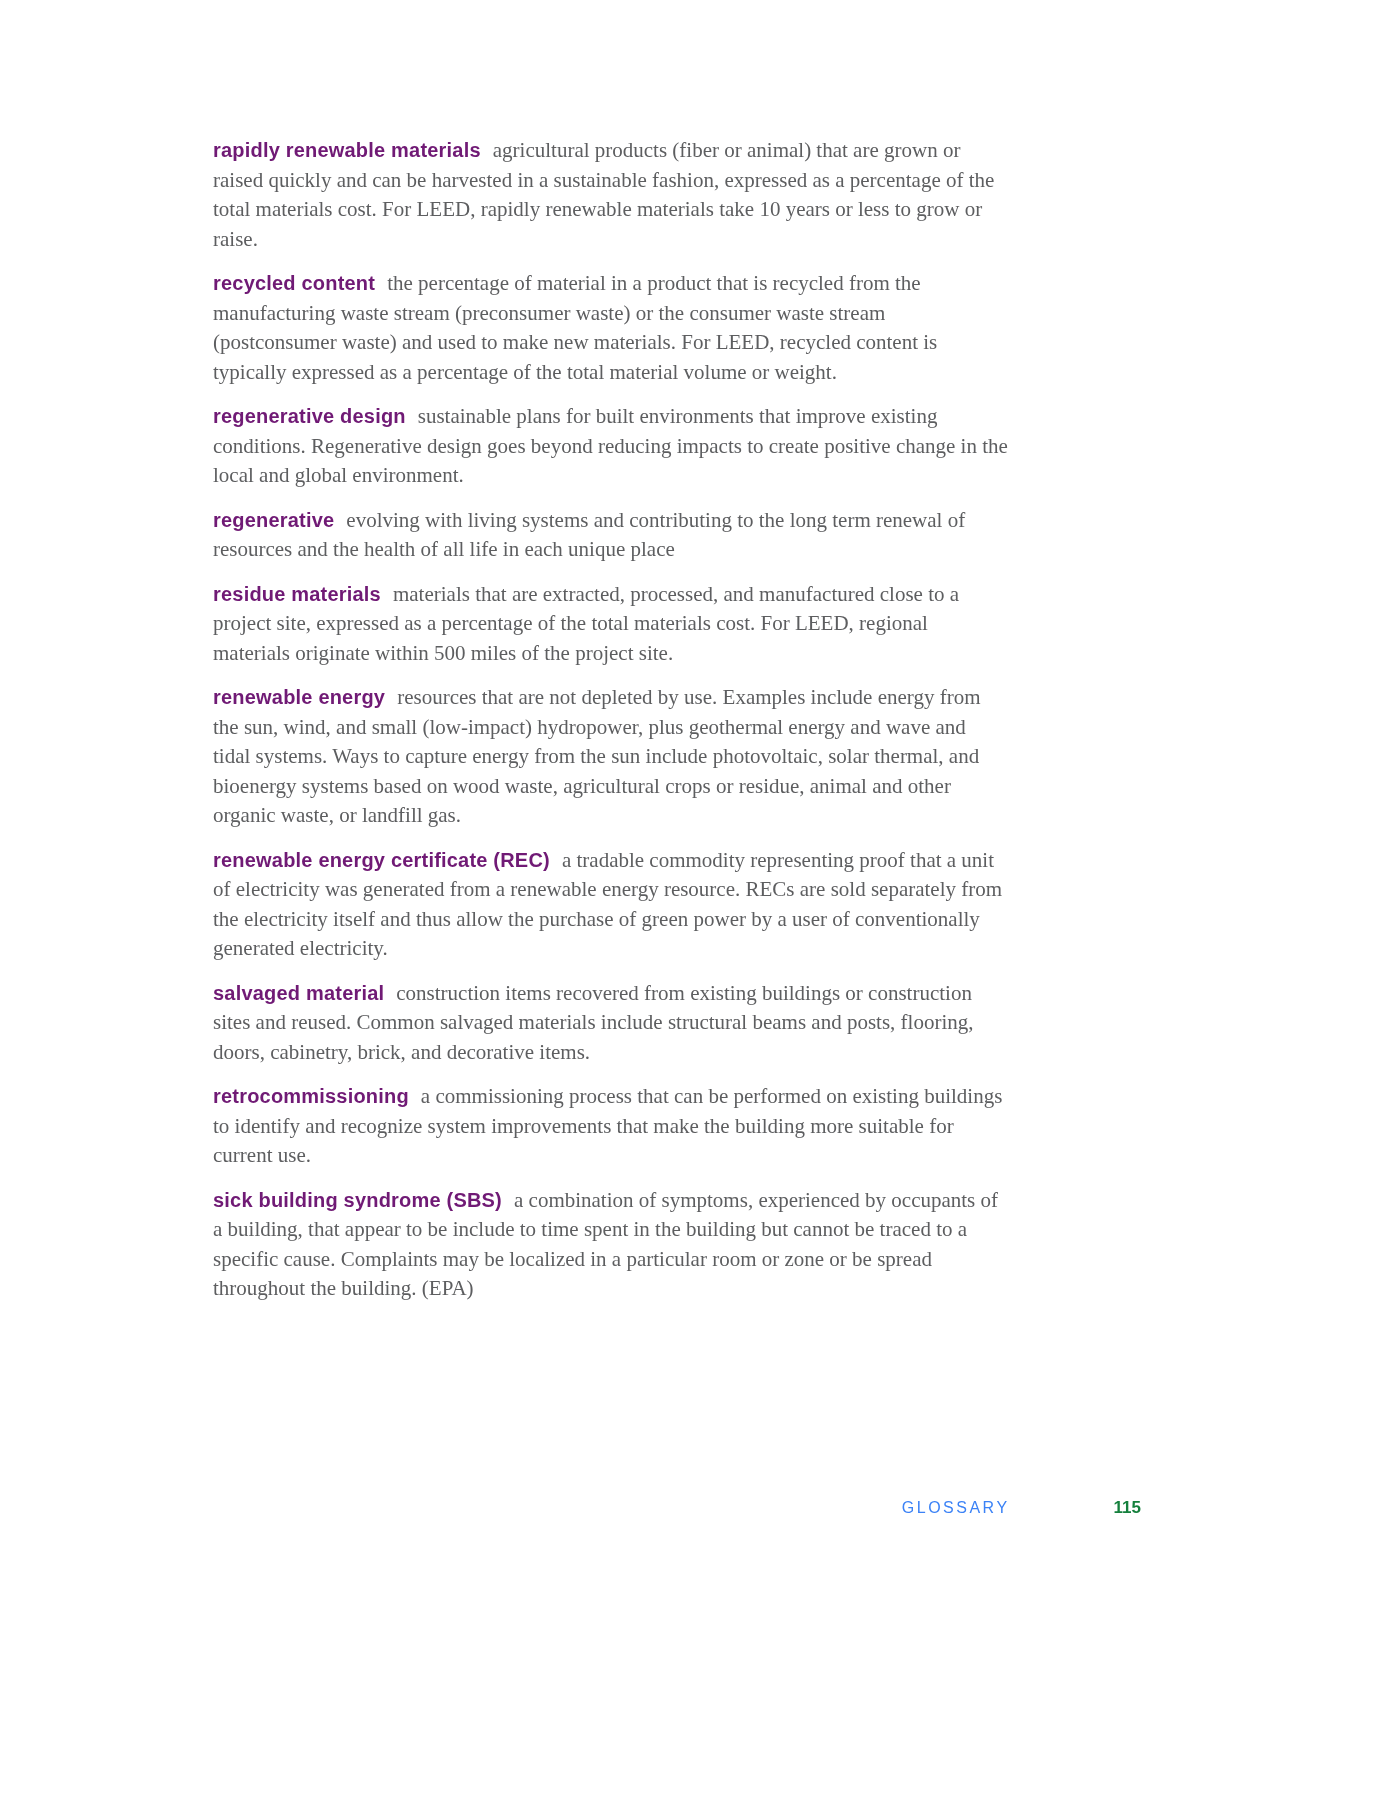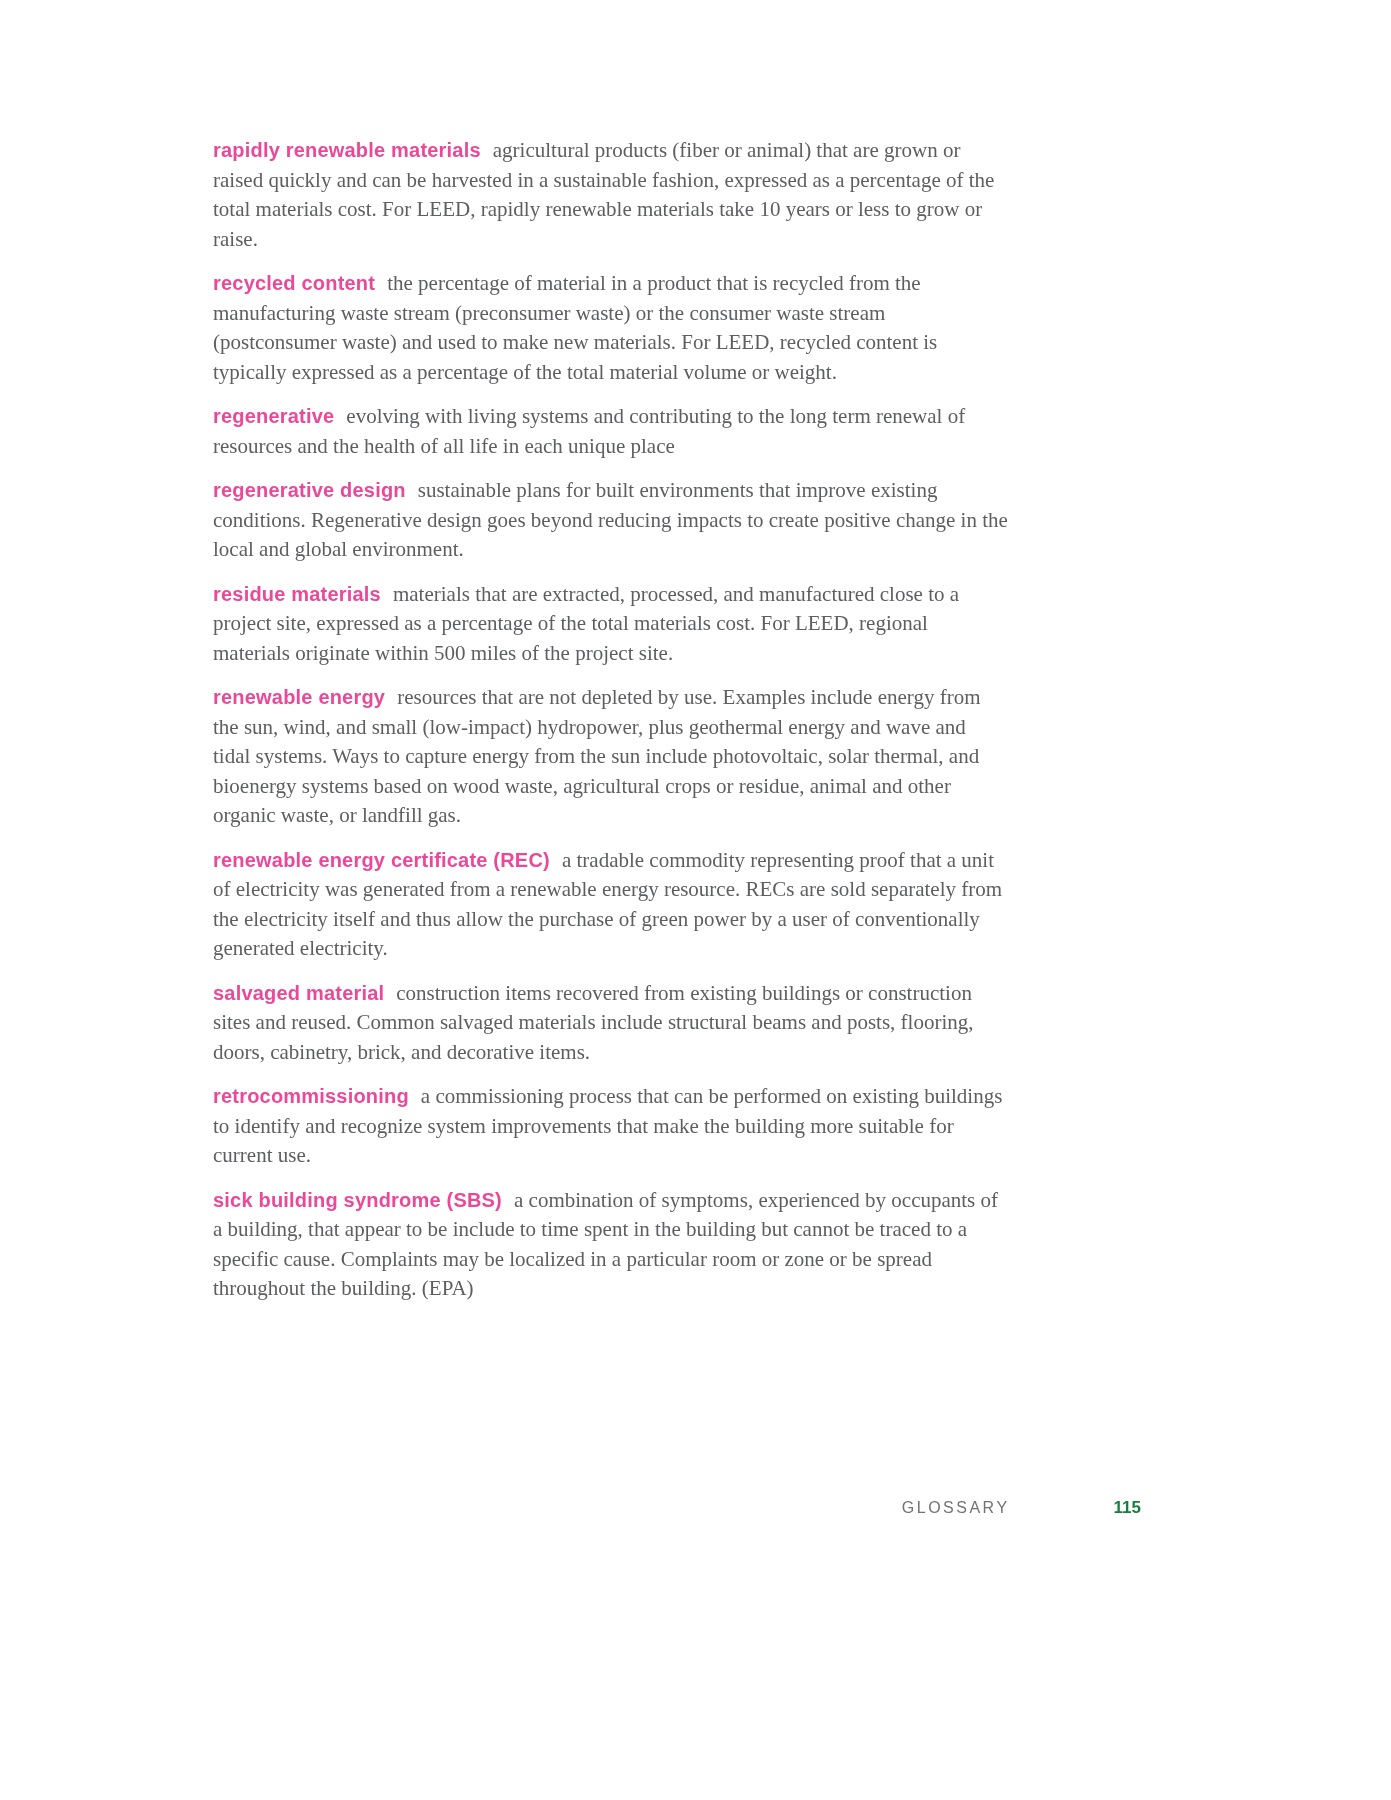--- a/index.html
+++ b/index.html
@@ -22,65 +22,65 @@
     font-size: 21px;
     line-height: 29.5px;
     color: #5d5e60;
     margin-bottom: 15px;
     text-align: left;
   }
   .term {
     font-family: "Liberation Sans", sans-serif;
     font-weight: bold;
     font-size: 20px;
-    color: #ec4899;
+    color: #701a75;
     padding-right: 12px;
     letter-spacing: 0.2px;
   }
   .definition {
     font-family: "Liberation Serif", serif;
   }
   .footer {
     position: absolute;
     top: 1498px;
     left: 213px;
     width: 928px;
     display: flex;
     justify-content: flex-end;
     align-items: baseline;
     gap: 104px;
   }
   .footer-label {
     font-family: "Liberation Sans", sans-serif;
     font-size: 16px;
     letter-spacing: 2.5px;
-    color: #737373;
+    color: #3b82f6;
     text-align: right;
   }
   .footer-page {
     font-family: "Liberation Sans", sans-serif;
     font-size: 17px;
     font-weight: bold;
     color: #15803d;
   }
 </style>
 </head>
 <body>
 
 <div class="page">
   <main class="content">
 
     <p class="entry"><span class="term">rapidly renewable materials</span><span class="definition">agricultural products (fiber or animal) that are grown or raised quickly and can be harvested in a sustainable fashion, expressed as a percentage of the total materials cost. For LEED, rapidly renewable materials take 10 years or less to grow or raise.</span></p>
 
     <p class="entry"><span class="term">recycled content</span><span class="definition">the percentage of material in a product that is recycled from the manufacturing waste stream (preconsumer waste) or the consumer waste stream (postconsumer waste) and used to make new materials. For LEED, recycled content is typically expressed as a percentage of the total material volume or weight.</span></p>
 
 
+    <p class="entry"><span class="term">regenerative design</span><span class="definition">sustainable plans for built environments that improve existing conditions. Regenerative design goes beyond reducing impacts to create positive change in the local and global environment.</span></p>
+
     <p class="entry"><span class="term">regenerative</span><span class="definition">evolving with living systems and contributing to the long term renewal of resources and the health of all life in each unique place</span></p>
-
-    <p class="entry"><span class="term">regenerative design</span><span class="definition">sustainable plans for built environments that improve existing conditions. Regenerative design goes beyond reducing impacts to create positive change in the local and global environment.</span></p>
 
     <p class="entry"><span class="term">residue materials</span><span class="definition">materials that are extracted, processed, and manufactured close to a project site, expressed as a percentage of the total materials cost. For LEED, regional materials originate within 500 miles of the project site.</span></p>
 
     <p class="entry"><span class="term">renewable energy</span><span class="definition">resources that are not depleted by use. Examples include energy from the sun, wind, and small (low-impact) hydropower, plus geothermal energy and wave and tidal systems. Ways to capture energy from the sun include photovoltaic, solar thermal, and bioenergy systems based on wood waste, agricultural crops or residue, animal and other organic waste, or landfill gas.</span></p>
 
     <p class="entry"><span class="term">renewable energy certificate (REC)</span><span class="definition">a tradable commodity representing proof that a unit of electricity was generated from a renewable energy resource. RECs are sold separately from the electricity itself and thus allow the purchase of green power by a user of conventionally generated electricity.</span></p>
 
     <p class="entry"><span class="term">salvaged material</span><span class="definition">construction items recovered from existing buildings or construction sites and reused. Common salvaged materials include structural beams and posts, flooring, doors, cabinetry, brick, and decorative items.</span></p>
 
     <p class="entry"><span class="term">retrocommissioning</span><span class="definition">a commissioning process that can be performed on existing buildings to identify and recognize system improvements that make the building more suitable for current use.</span></p>

